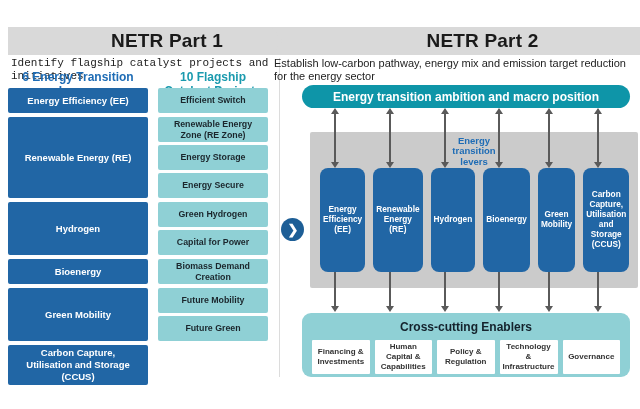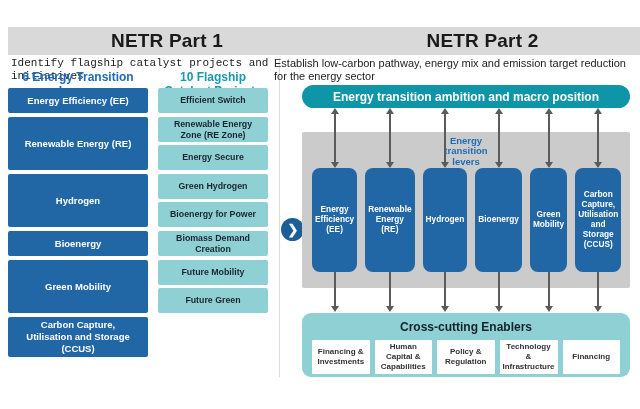--- a/index.html
+++ b/index.html
@@ -53,21 +53,21 @@
   .p2 .banner { left:0; width:365px;
     clip-path:polygon(0 0, 100% 0, 100% 100%, 0 100%, 10px 50%); }
   .p2 .subtitle { left:2px; top:57px; width:358px; }
   .p2-content { position:absolute; left:30px; top:0; width:328px; height:380px; }
   .pill {
     position:absolute; left:0; top:85px; width:328px; height:23px; border-radius:12px;
     background:var(--pill-bg); color:#ffffff; font-weight:bold; font-size:12px;
     display:flex; align-items:center; justify-content:center;
   }
   .gray-panel {
-    position:absolute; left:0; top:132px; width:328px; height:156px;
+    position:absolute; left:8px; top:132px; width:328px; height:156px;
     background:var(--panel-bg); border-radius:2px;
   }
   .levers-label {
     position:absolute; left:0; top:3px; width:328px; height:33px;
     display:flex; align-items:center; justify-content:center; text-align:center;
     color:var(--blue-text); font-weight:bold; font-size:9.5px; line-height:1.1; white-space:pre-line;
   }
   .p2-lever-row {
     position:absolute; left:0; top:36px; width:328px; height:104px;
     display:flex; gap:8px; padding:0 10px; box-sizing:border-box;
@@ -121,28 +121,29 @@
         <div class="group">
           <div class="lever-box">Energy Efficiency (EE)</div>
           <div class="project-stack">
             <div class="project-box">Efficient Switch</div>
           </div>
         </div>
         <div class="group">
           <div class="lever-box">Renewable Energy (RE)</div>
           <div class="project-stack">
             <div class="project-box">Renewable Energy Zone (RE Zone)</div>
+            <div class="project-box">Energy Storage</div>
             <div class="project-box">Energy Secure</div>
           </div>
         </div>
         <div class="group">
           <div class="lever-box">Hydrogen</div>
           <div class="project-stack">
             <div class="project-box">Green Hydrogen</div>
-            <div class="project-box">Bioenergy for Power</div>
+            <div class="project-box">Capital for Power</div>
           </div>
         </div>
         <div class="group">
           <div class="lever-box">Bioenergy</div>
           <div class="project-stack">
             <div class="project-box">Biomass Demand Creation</div>
           </div>
         </div>
         <div class="group">
           <div class="lever-box">Green Mobility</div>
@@ -202,19 +203,19 @@
           <div class="varrow" style="left: 295.25px; top: 272px; height: 34px;"></div>
         </div>
 
       <div class="enablers">
         <div class="enablers-title">Cross-cutting Enablers</div>
         <div class="enabler-row" id="enabler-row">
             <div class="enabler-box">Financing &amp; Investments</div>
             <div class="enabler-box">Human Capital &amp; Capabilities</div>
             <div class="enabler-box">Policy &amp; Regulation</div>
             <div class="enabler-box">Technology &amp; Infrastructure</div>
-            <div class="enabler-box">Financing</div>
+            <div class="enabler-box">Governance</div>
           </div>
       </div>
     </div>
   </div>
 
 </div>
 
 </body></html>

